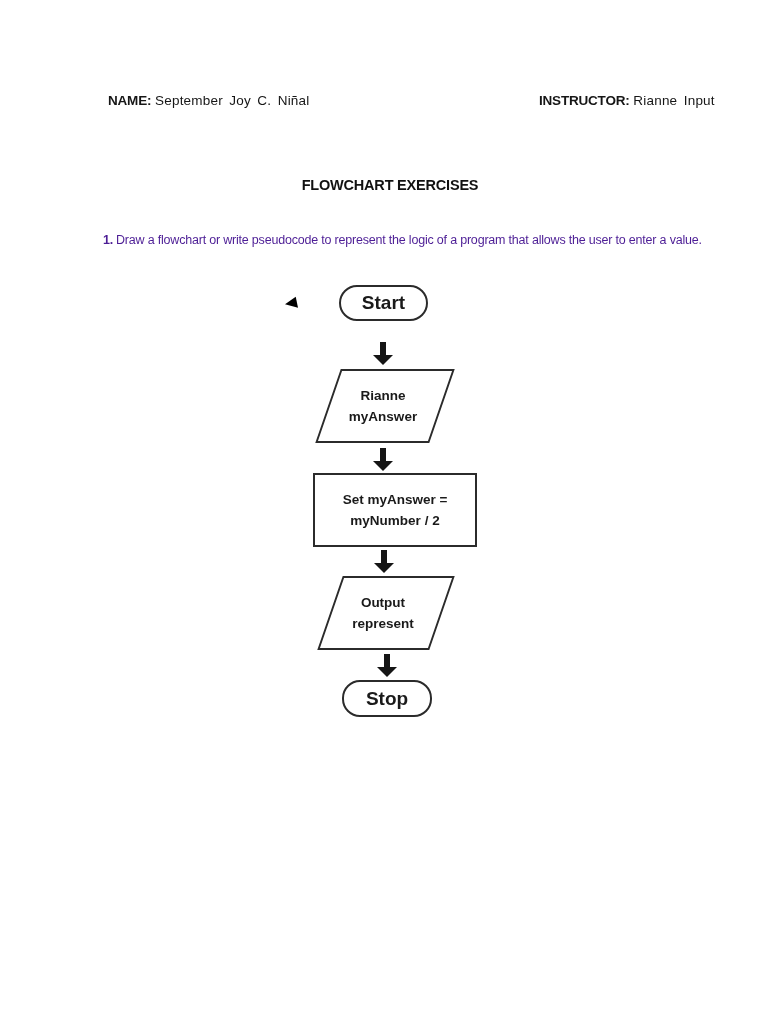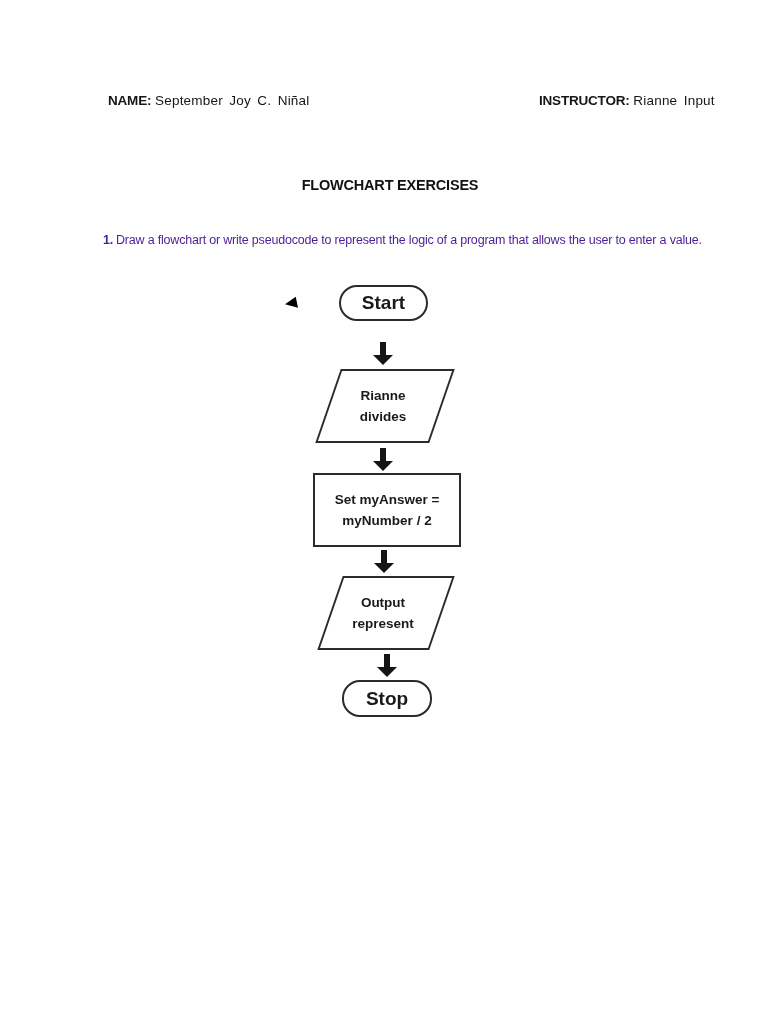--- a/index.html
+++ b/index.html
@@ -52,21 +52,21 @@
   .input-para  { left:328px; top:369px; width:114px; height:74px; }
   .output-para { left:330px; top:576px; width:112px; height:74px; }
 
   .io-label {
     left:313px; width:140px; font-size:13.5px; line-height:21px; padding-top:16px;
   }
   .input-label  { top:369px; }
   .output-label { top:576px; }
 
   .process {
-    position:absolute; left:313px; top:473px; width:148px; height:74px;
+    position:absolute; left:313px; top:473px; width:164px; height:74px;
     border:2px solid #2b2b2b; background:#fff;
     display:flex; flex-direction:column; align-items:center; justify-content:center;
     font-weight:bold; font-size:13.5px; line-height:21px; color:#1a1a1a; text-align:center;
   }
 
   .flow-arrow { position:absolute; width:22px; display:flex; flex-direction:column; align-items:center; }
   .flow-arrow .shaft { width:6px; height:13px; background:#151515; }
   .flow-arrow .head  { width:0; height:0; border-left:10px solid transparent; border-right:10px solid transparent; border-top:10px solid #151515; }
   .arrow-1 { left:372px; top:342px; }
   .arrow-2 { left:372px; top:448px; }
@@ -110,21 +110,21 @@
     </div>
 
     <div class="flow-arrow arrow-1">
       <span class="shaft"></span>
       <span class="head"></span>
     </div>
 
     <div class="para input-para"></div>
     <div class="node-text io-label input-label">
       <div>Rianne</div>
-      <div>divides</div>
+      <div>myAnswer</div>
     </div>
 
     <div class="flow-arrow arrow-2">
       <span class="shaft"></span>
       <span class="head"></span>
     </div>
 
     <div class="process">
       <div>Set myAnswer =</div>
       <div>myNumber / 2</div>

